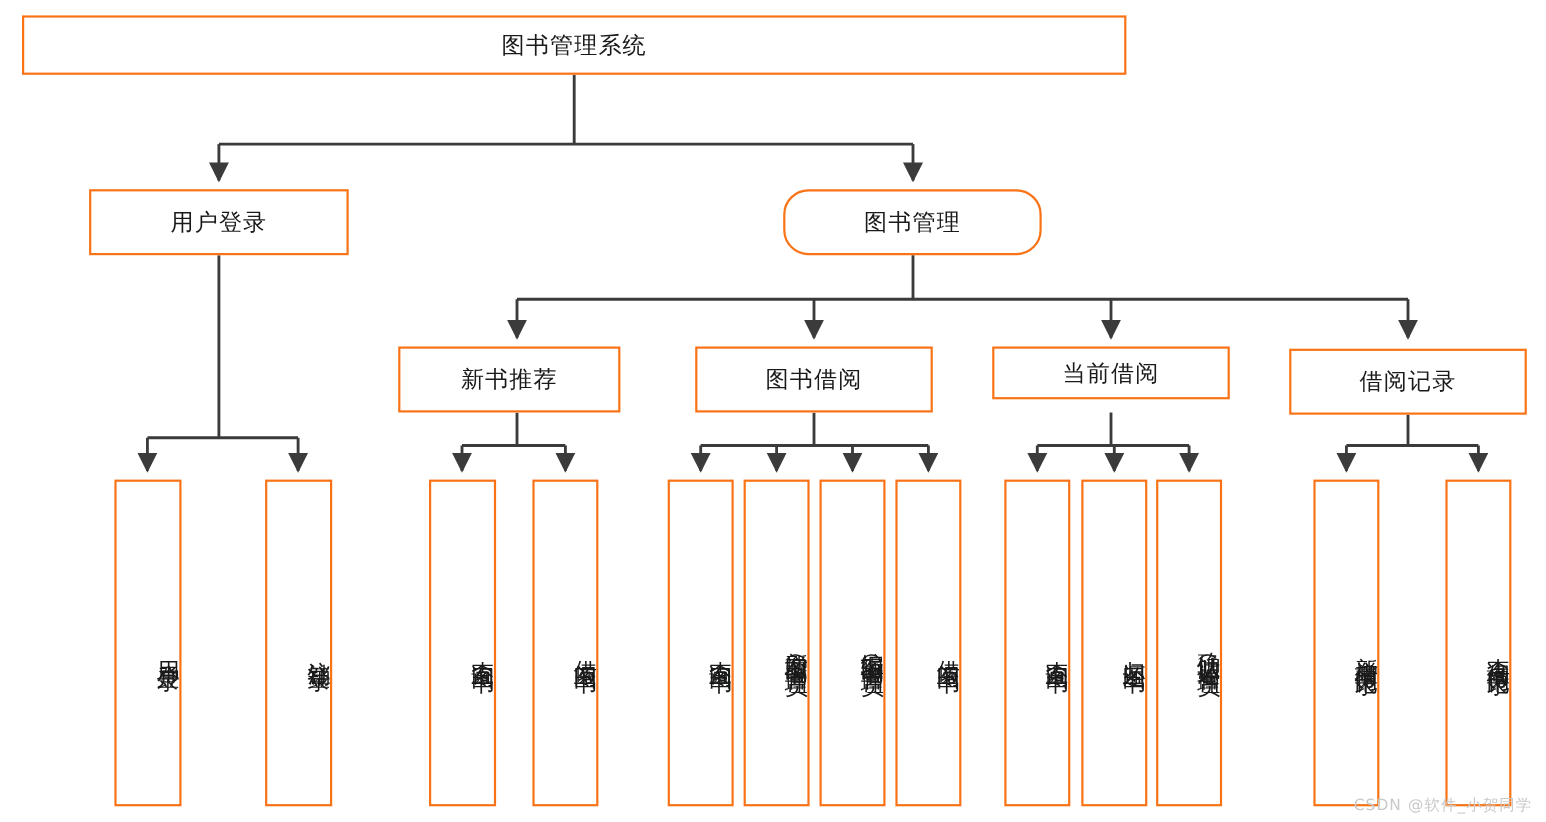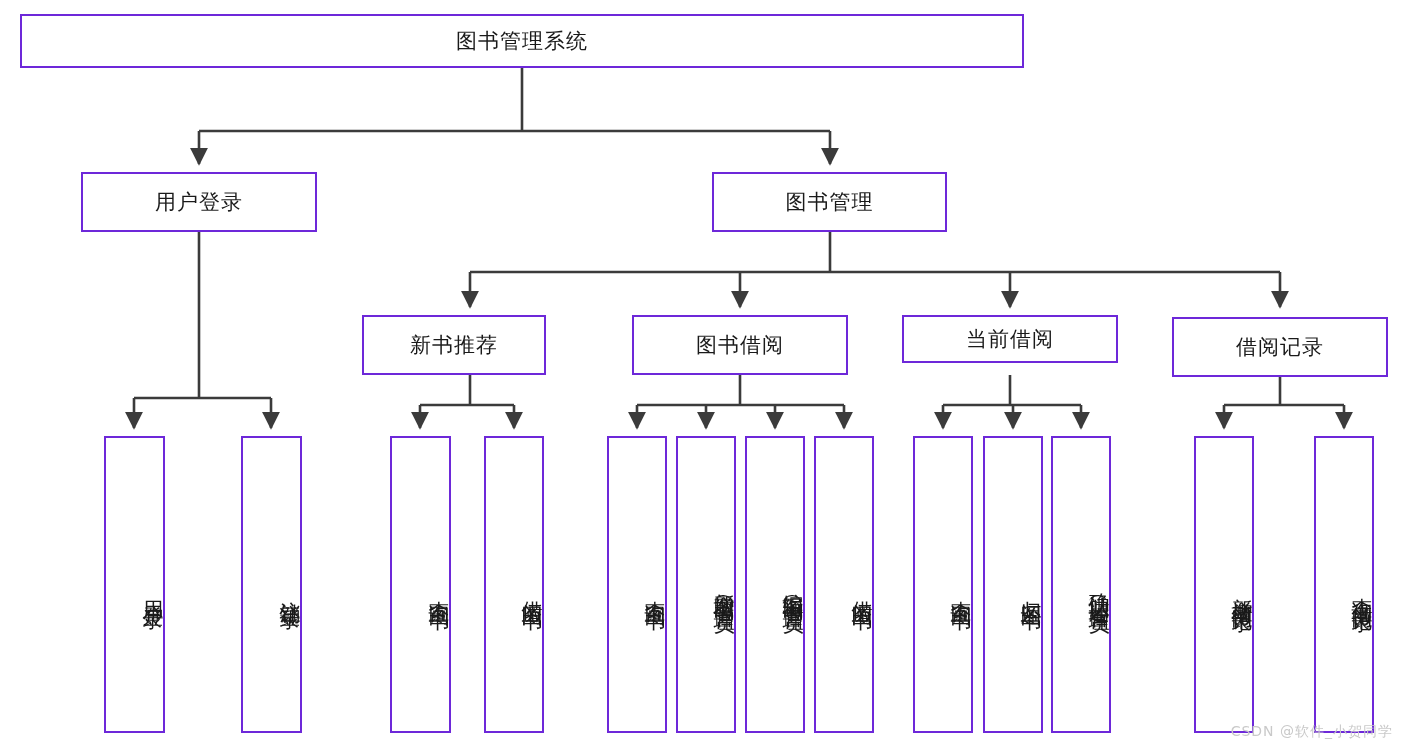--- a/index.html
+++ b/index.html
@@ -2,21 +2,21 @@
 <html><head>
 <meta charset="utf-8">
 <style>
   html,body{margin:0;padding:0;background:#ffffff;}
   body{font-family:"DejaVu Sans","Liberation Sans",sans-serif;}
   #canvas{position:relative;width:1405px;height:747px;background:#ffffff;overflow:hidden;}
   .node{
     position:absolute;
     box-sizing:border-box;
     background:#ffffff;
-    border:2px solid #6d28d9;
+    border:2px solid #f97316;
     display:flex;
     align-items:center;
     justify-content:center;
     color:#1a1a1a;
   }
   .node.h{ font-size:21px; letter-spacing:1px; }
   .node.v{
     writing-mode:vertical-rl;
     text-orientation:upright;
     font-size:21px;
@@ -93,25 +93,25 @@
     </g>
   </svg>
 
   <div class="node h" style="left:20px;top:14px;width:1004px;height:54px;">
     <span>图书管理系统</span>
   </div>
 
   <div class="node h" style="left:81px;top:172px;width:236px;height:60px;">
     <span>用户登录</span>
   </div>
-  <div class="node h" style="left:712px;top:172px;width:235px;height:60px;">
+  <div class="node h" style="left:712px;top:172px;width:235px;height:60px;border-radius:23px;">
     <span>图书管理</span>
   </div>
 
-  <div class="node h" style="left:362px;top:315px;width:184px;height:60px;font-family:Liberation Mono, monospace;">
+  <div class="node h" style="left:362px;top:315px;width:202px;height:60px;font-family:Liberation Mono, monospace;">
     <span>新书推荐</span>
   </div>
   <div class="node h" style="left:632px;top:315px;width:216px;height:60px;align-items:center;">
     <span>图书借阅</span>
   </div>
   <div class="node h" style="left:902px;top:315px;width:216px;height:48px;">
     <span>当前借阅</span>
   </div>
   <div class="node h" style="left:1172px;top:317px;width:216px;height:60px;">
     <span>借阅记录</span>

